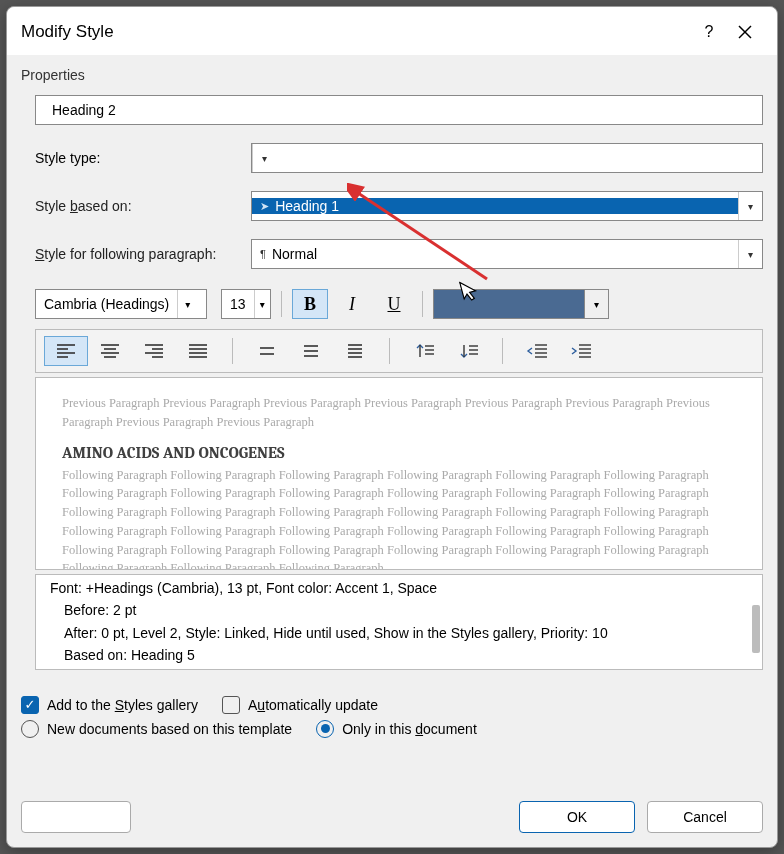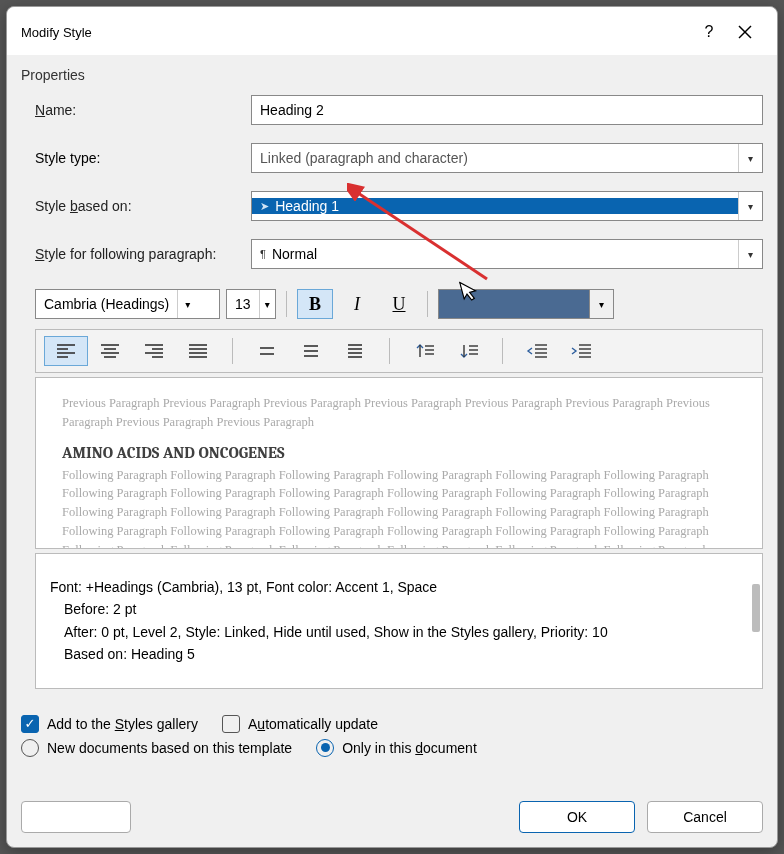--- a/index.html
+++ b/index.html
@@ -24,38 +24,38 @@
   display: flex;
   flex-direction: column;
 }
 .titlebar {
   display: flex;
   align-items: center;
   padding: 10px 14px 8px 14px;
   background: #fff;
   border-radius: 8px 8px 0 0;
 }
-.titlebar .title { font-size: 13px; flex: 1; }
+.titlebar .title { font-size: 17px; flex: 1; }
 .titlebar .help, .titlebar .close {
   width: 36px; height: 30px;
   display: flex; align-items: center; justify-content: center;
   font-size: 16px; cursor: pointer;
 }
 .body { padding: 8px 14px 14px 14px; flex: 1; display: flex; flex-direction: column; }
 .section-lbl { color: #333; margin: 4px 0 8px 0; }
 .prop-row { display: flex; align-items: center; margin: 4px 0 14px 14px; }
 .prop-row .lbl { width: 216px; color: #222; }
 .prop-row .lbl .ul { text-decoration: underline; }
 .prop-row .lbl.disabled { color: #000000; }
 .text-input {
   flex: 1;
   height: 30px;
   background: #fff;
   border: 1px solid #888;
-  padding: 3px 8px;
+  padding: 3px 16px;
   font-size: 14px;
 }
 .combo {
   flex: 1;
   display: flex;
   background: #fff;
   border: 1px solid #888;
   height: 30px;
   align-items: center;
 }
@@ -82,22 +82,22 @@
 .tb-combo {
   display: flex; align-items: center;
   background: #fff; border: 1px solid #888;
   height: 30px;
 }
 .tb-combo .txt { padding: 0 8px; }
 .tb-combo .arr {
   width: 20px; display: flex; align-items: center; justify-content: center;
   border-left: 1px solid #ccc; font-size: 10px; height: 100%;
 }
-.font-name { width: 185px; }
-.font-size { width: 50px; }
+.font-name { width: 172px; }
+.font-size { width: 50px; margin-left: 8px; }
 .btn-ico {
   width: 36px; height: 30px;
   display: flex; align-items: center; justify-content: center;
   border: 1px solid transparent;
   font-family: "Times New Roman", serif;
   font-size: 18px;
   cursor: pointer;
 }
 .btn-ico.bold { font-weight: bold; background: #d4e6f7; border-color: #6aa8d8; }
 .btn-ico.italic { font-style: italic; }
@@ -124,34 +124,34 @@
   width: 44px; height: 30px;
   display: flex; align-items: center; justify-content: center;
   cursor: pointer;
 }
 .align-btn.active { background: #d4e6f7; border: 1px solid #6aa8d8; }
 .align-sep { width: 1px; height: 26px; background: #bbb; margin: 0 12px; }
 .preview {
   background: #fff;
   border: 1px solid #bbb;
   margin: 0 0 4px 14px;
-  height: 172px;
+  height: 193px;
   padding: 16px 26px;
   font-family: "Times New Roman", serif;
   font-size: 12.5px;
   overflow: hidden;
 }
 .preview .gray { color: #aaa; line-height: 1.5; }
 .preview .hd { color: #404040; font-weight: bold; font-size: 16px; font-family: Cambria, Georgia, serif; margin: 12px 0 4px 0; }
 .desc {
   position: relative;
   background: #fff;
   border: 1px solid #bbb;
   margin: 0 0 14px 14px;
-  padding: 22px 14px;
+  padding: 2px 14px;
   font-size: 14px;
   line-height: 1.6;
 }
 .desc .ind { padding-left: 14px; }
 .desc .scrollthumb {
   position: absolute; right: 2px; top: 30px;
   width: 8px; height: 48px;
   background: #bcbcbc; border-radius: 2px;
 }
 .checks { margin: 6px 0 0 0; }
@@ -229,30 +229,26 @@
         <line x1="13" y1="1" x2="1" y2="13" stroke="#000" stroke-width="1.5"></line>
       </svg>
     </div>
   </div>
 
   <div class="body">
 
     <div class="section-lbl">Properties</div>
 
     <div class="prop-row">
-      <div class="lbl"><span></span><span class="ul">N</span><span>ame:</span></div>
       <input class="text-input" value="Heading 2" style="">
     </div>
 
     <div class="prop-row">
       <div class="lbl disabled">Style type:</div>
       <div class="combo disabled">
-        <div class="combo-text">
-            <span>Linked (paragraph and character)</span>
-          </div>
         <div class="combo-arrow">▾</div>
       </div>
     </div>
 
     <div class="prop-row">
       <div class="lbl"><span>Style </span><span class="ul">b</span><span>ased on:</span></div>
       <div class="combo selected">
         <div class="combo-text">
             <span class="mini-icon">➤</span>
             <span>Heading 1</span>

